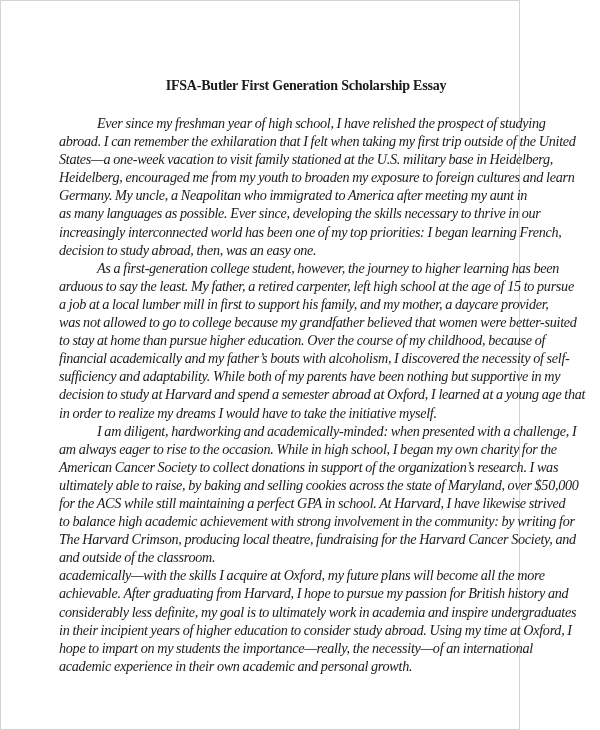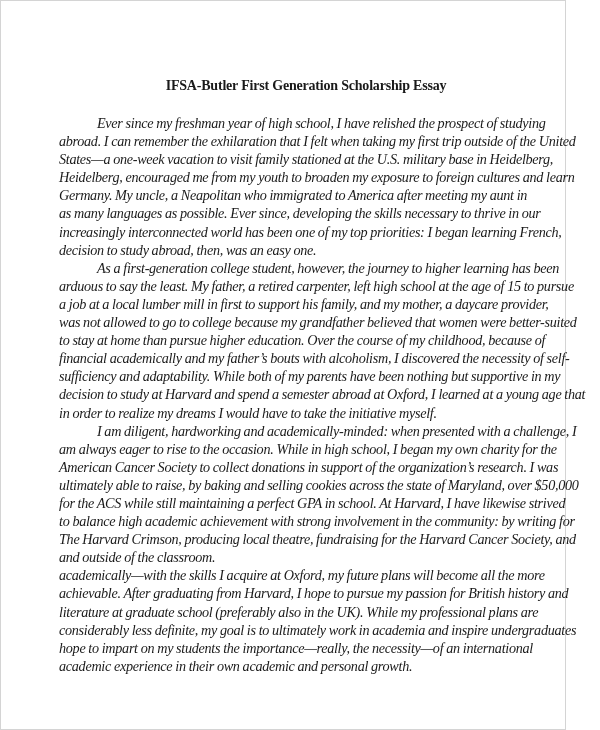--- a/index.html
+++ b/index.html
@@ -1,19 +1,19 @@
 <!DOCTYPE html>
 <html><head>
   <meta charset="utf-8">
   <style>
     html, body { margin: 0; padding: 0; background: #ffffff; }
     body { width: 600px; height: 730px; overflow: hidden; }
     .page {
       position: relative;
-      width: 566px;
+      width: 520px;
       height: 730px;
       box-sizing: border-box;
       border: 1px solid #d4d4d4;
       background: #ffffff;
     }
     .content {
       position: absolute;
       left: 58px;
       top: 76px;
       width: 494px;
@@ -69,19 +69,19 @@
       <span class="line">ultimately able to raise, by baking and selling cookies across the state of Maryland, over $50,000</span>
       <span class="line">for the ACS while still maintaining a perfect GPA in school.  At Harvard, I have likewise strived</span>
       <span class="line">to balance high academic achievement with strong involvement in the community: by writing for</span>
       <span class="line">The Harvard Crimson, producing local theatre, fundraising for the Harvard Cancer Society, and</span>
       <span class="line">and outside of the classroom.</span>
     </div>
 
     <div class="para-lines">
       <span class="line">academically—with the skills I acquire at Oxford, my future plans will become all the more</span>
       <span class="line">achievable. After graduating from Harvard, I hope to pursue my passion for British history and</span>
-      <span class="line">literature at graduate school (preferably also in the UK). While my professional plans are</span>
       <span class="line">considerably less definite, my goal is to ultimately work in academia and inspire undergraduates</span>
+      <span class="line">in their incipient years of higher education to consider study abroad. Using my time at Oxford, I</span>
       <span class="line">hope to impart on my students the importance—really, the necessity—of an international</span>
       <span class="line">academic experience in their own academic and personal growth.</span>
     </div>
   </div>
 </div>
 
 </body></html>

